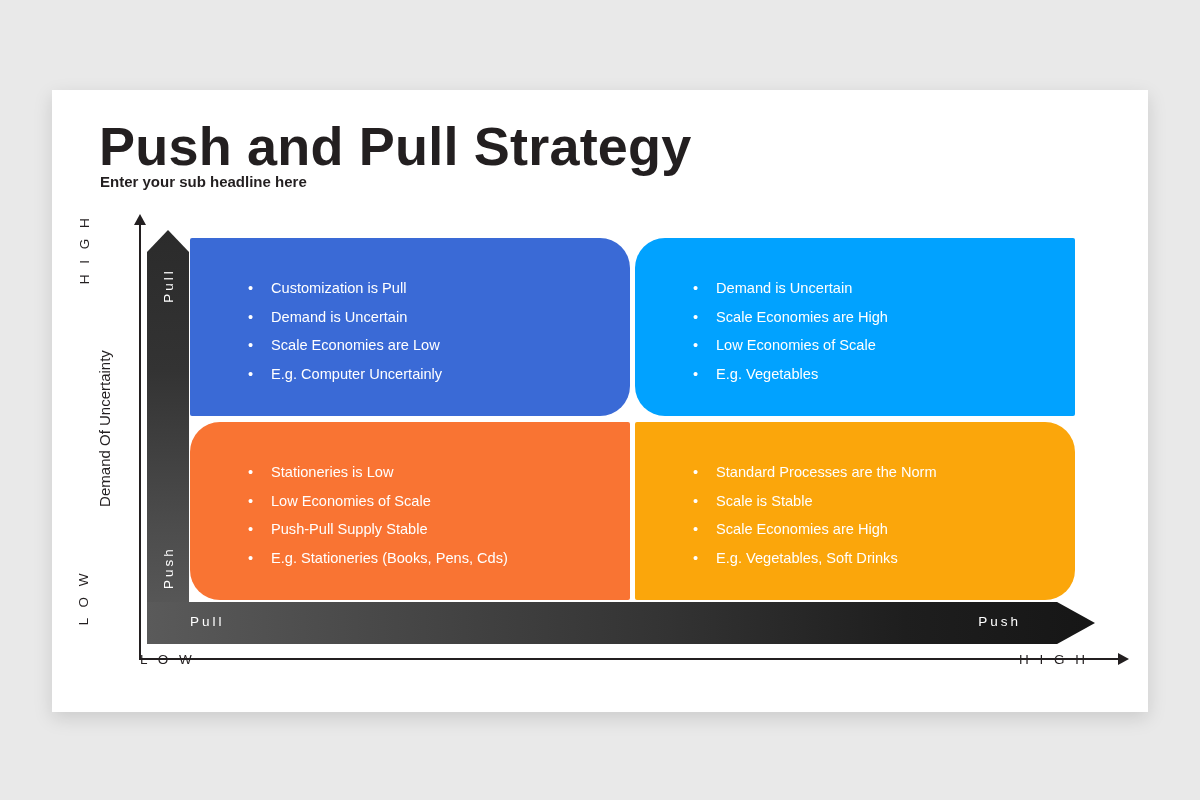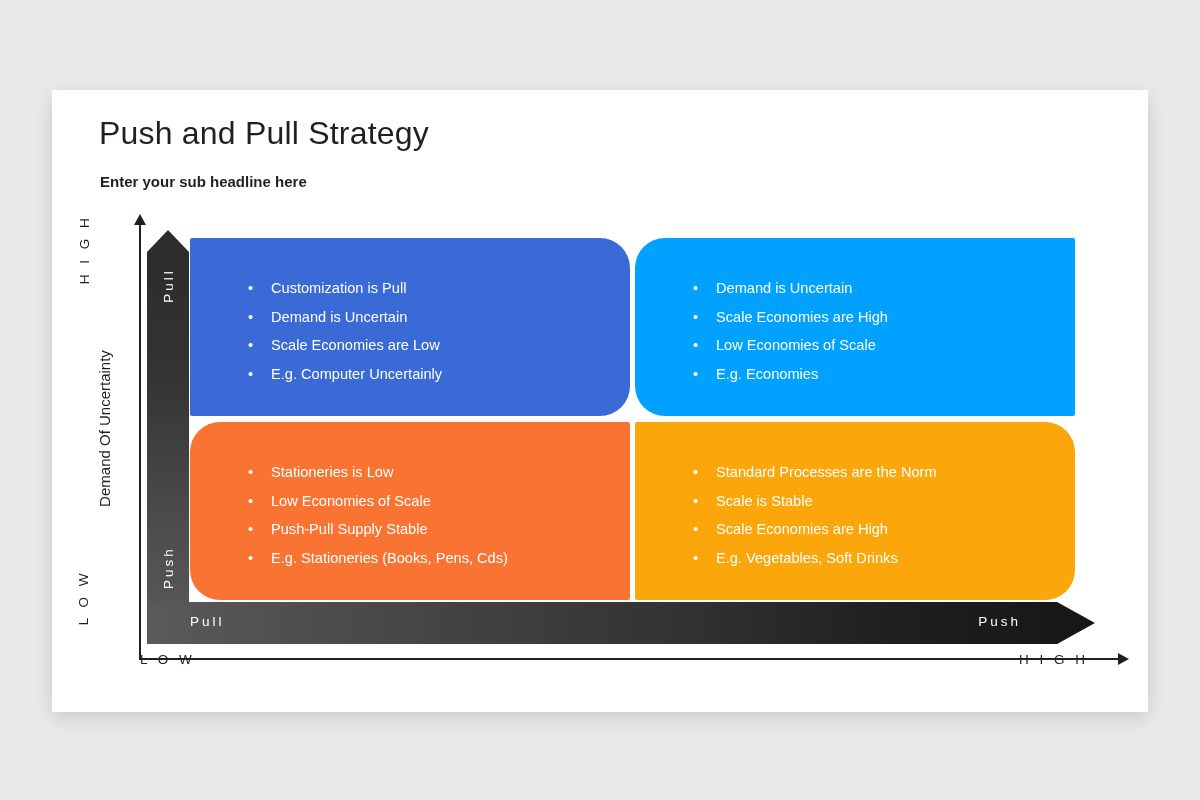--- a/index.html
+++ b/index.html
@@ -22,22 +22,22 @@
     width: 1096px;
     height: 622px;
     background: #ffffff;
     box-shadow: 0 6px 18px rgba(0,0,0,0.13);
   }
 
   #slide-title {
     position: absolute;
     left: 47px;
     top: 25px;
-    font-size: 32px;
-    font-weight: 400;
+    font-size: 54px;
+    font-weight: 700;
     color: #231f20;
     letter-spacing: 0.2px;
     white-space: nowrap;
   }
   #slide-subtitle {
     position: absolute;
     left: 48px;
     top: 83px;
     font-size: 15px;
     font-weight: 700;
@@ -314,21 +314,21 @@
           <li class="q-item"><span class="q-bullet">•</span><span>Demand is Uncertain</span></li>
           <li class="q-item"><span class="q-bullet">•</span><span>Scale Economies are Low</span></li>
           <li class="q-item"><span class="q-bullet">•</span><span>E.g. Computer Uncertainly</span></li>
         </ul>
     </div>
     <div class="quadrant" id="quad-tr">
       <ul class="q-list">
           <li class="q-item"><span class="q-bullet">•</span><span>Demand is Uncertain</span></li>
           <li class="q-item"><span class="q-bullet">•</span><span>Scale Economies are High</span></li>
           <li class="q-item"><span class="q-bullet">•</span><span>Low Economies of Scale</span></li>
-          <li class="q-item"><span class="q-bullet">•</span><span>E.g. Economies</span></li>
+          <li class="q-item"><span class="q-bullet">•</span><span>E.g. Vegetables</span></li>
         </ul>
     </div>
     <div class="quadrant" id="quad-bl">
       <ul class="q-list">
           <li class="q-item"><span class="q-bullet">•</span><span>Stationeries is Low</span></li>
           <li class="q-item"><span class="q-bullet">•</span><span>Low Economies of Scale</span></li>
           <li class="q-item"><span class="q-bullet">•</span><span>Push-Pull Supply Stable</span></li>
           <li class="q-item"><span class="q-bullet">•</span><span>E.g. Stationeries (Books, Pens, Cds)</span></li>
         </ul>
     </div>

